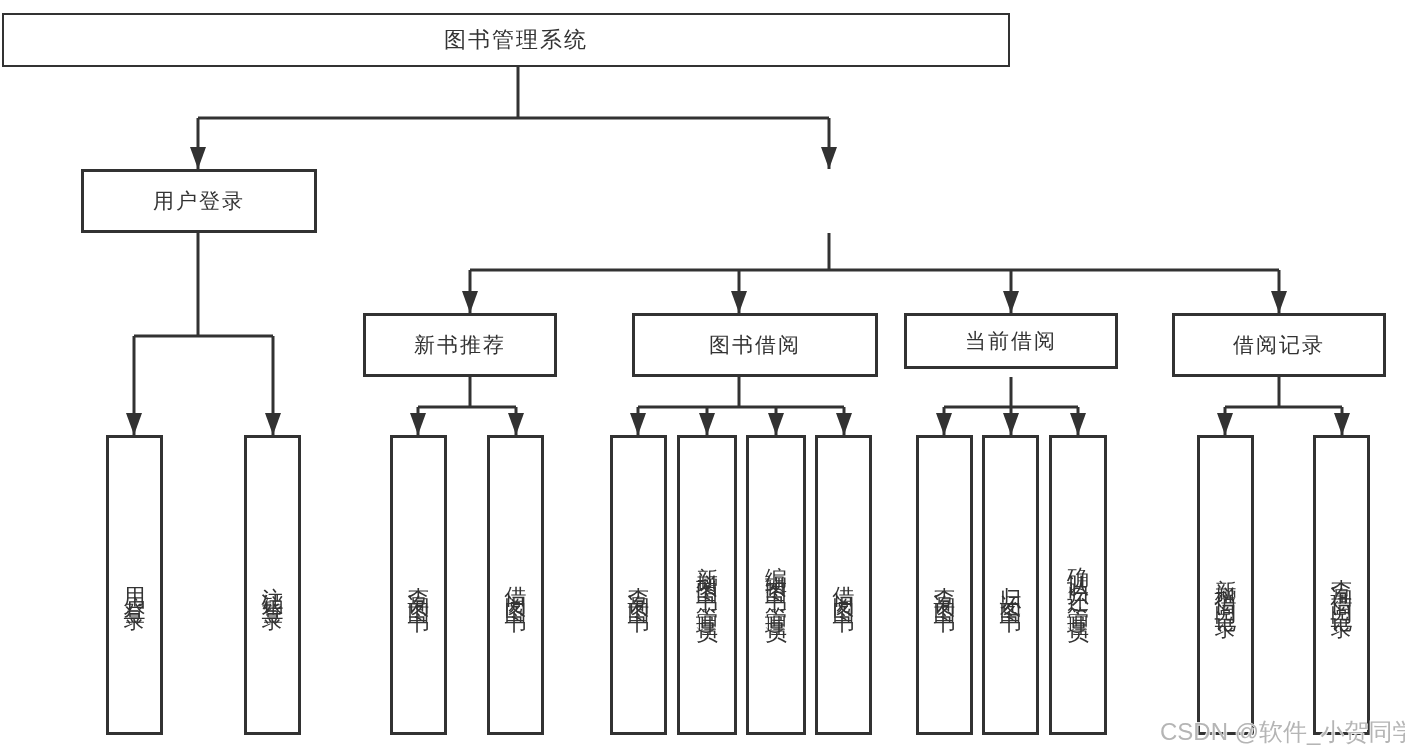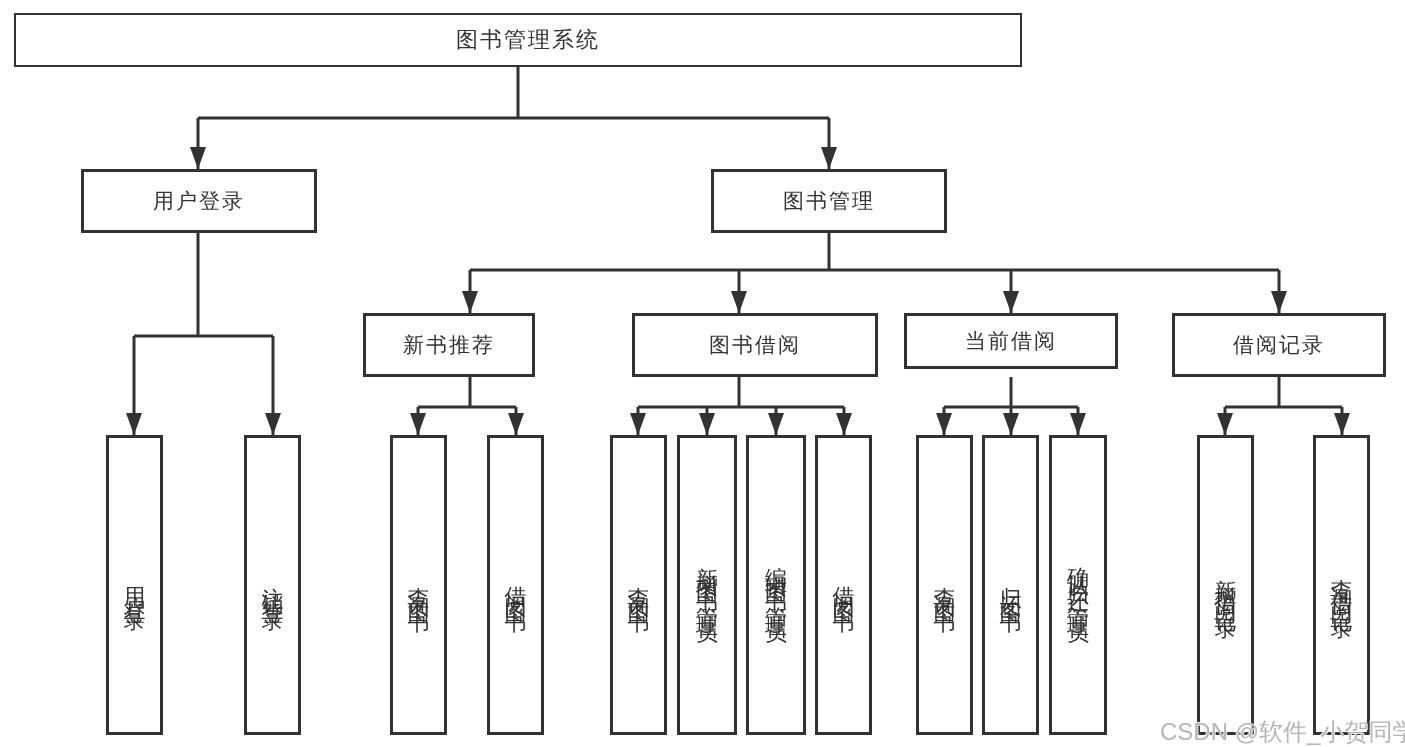--- a/index.html
+++ b/index.html
@@ -93,26 +93,25 @@
     <path d="M944,407 V435" marker-end="url(#ah)"></path>
     <path d="M1011,407 V435" marker-end="url(#ah)"></path>
     <path d="M1078,407 V435" marker-end="url(#ah)"></path>
 
     <path d="M1279,377 V407"></path>
     <path d="M1225,407 H1342"></path>
     <path d="M1225,407 V435" marker-end="url(#ah)"></path>
     <path d="M1342,407 V435" marker-end="url(#ah)"></path>
   </svg>
 
-  <div class="node hnode root" style="left:14px;top:13px;width:1008px;height:54px;padding-left:20px;">图书管理系统</div>
+  <div class="node hnode root" style="left:2px;top:13px;width:1008px;height:54px;padding-left:20px;">图书管理系统</div>
 
   <div class="node hnode" style="left:81px;top:169px;width:236px;height:64px;">用户登录</div>
-  <div class="node hnode" style="left:711px;top:169px;width:236px;height:64px;">图书管理</div>
 
-  <div class="node hnode" style="left:363px;top:313px;width:172px;height:64px;">新书推荐</div>
+  <div class="node hnode" style="left:363px;top:313px;width:194px;height:64px;">新书推荐</div>
   <div class="node hnode" style="left:632px;top:313px;width:246px;height:64px;">图书借阅</div>
   <div class="node hnode" style="left:904px;top:313px;width:214px;height:56px;">当前借阅</div>
   <div class="node hnode" style="left:1172px;top:313px;width:214px;height:64px;">借阅记录</div>
 
   <div class="node vnode" style="left:106px;top:435px;width:57px;height:300px;">
     <span>用户登录</span>
   </div>
   <div class="node vnode" style="left:244px;top:435px;width:57px;height:300px;">
     <span>注销登录</span>
   </div>

